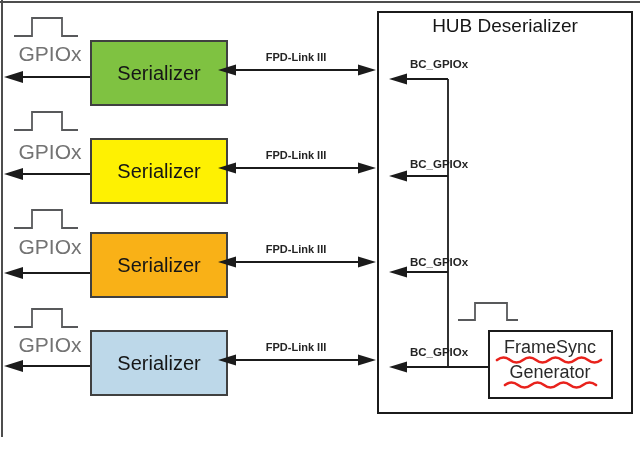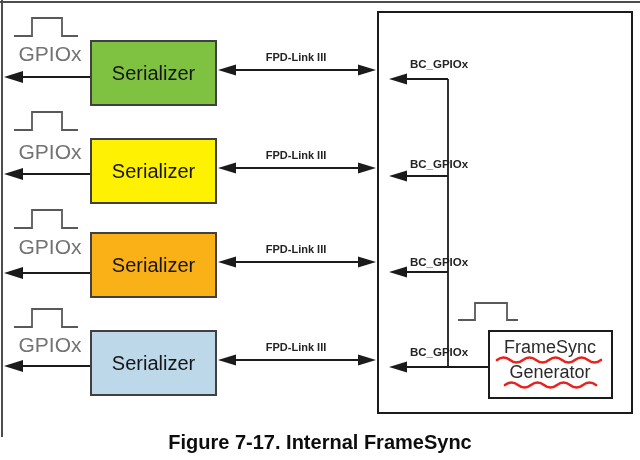--- a/index.html
+++ b/index.html
@@ -6,21 +6,21 @@
   .stage{
     position:relative;width:640px;height:460px;background:#ffffff;overflow:hidden;
     font-family:"Liberation Sans", sans-serif;color:#1f1f1f;
   }
   .lines{position:absolute;left:0;top:0;z-index:3;pointer-events:none;}
   .abs{position:absolute;}
   .center{transform:translate(-50%,-50%);}
   .vcenter{transform:translateY(-50%);padding-left:28px;}
   .gpio-label{font-size:21px;color:#737373;white-space:nowrap;z-index:2;}
   .ser-box{
-    width:127px;height:66px;border:2px solid #404040;box-sizing:border-box;
+    width:138px;height:66px;border:2px solid #404040;box-sizing:border-box;
     display:flex;align-items:center;justify-content:center;z-index:1;
   }
   .ser-label{font-size:20px;color:#161616;}
   .fpd-label{font-size:11px;font-weight:bold;color:#242424;white-space:nowrap;z-index:2;text-align:center;}
   .hub-box{
     left:377px;top:11px;width:256px;height:403px;border:2px solid #1b1b1b;
     box-sizing:border-box;background:transparent;z-index:1;
   }
   .hub-title{font-size:19px;color:#161616;white-space:nowrap;z-index:2;}
   .bc-label{font-size:11.5px;font-weight:bold;color:#242424;white-space:nowrap;z-index:2;}
@@ -116,25 +116,25 @@
   <div class="abs ser-box" style="left: 90px; top: 330px; background-color: rgb(189, 216, 233);">
     <span class="ser-label">Serializer</span>
   </div>
 
   <div class="abs center fpd-label" style="left:296px;top:57px">FPD-Link III</div>
   <div class="abs center fpd-label" style="left:296px;top:155px">FPD-Link III</div>
   <div class="abs center fpd-label" style="left:296px;top:249px">FPD-Link III</div>
   <div class="abs center fpd-label" style="left:296px;top:347px">FPD-Link III</div>
 
   <div class="abs hub-box"></div>
+  <div class="abs center hub-title" style="left:505px;top:26px">HUB Deserializer</div>
 
   <div class="abs vcenter bc-label" style="left:382px;top:64px">BC_GPIOx</div>
   <div class="abs vcenter bc-label" style="left:382px;top:164px">BC_GPIOx</div>
   <div class="abs vcenter bc-label" style="left:382px;top:262px">BC_GPIOx</div>
   <div class="abs vcenter bc-label" style="left:382px;top:352px">BC_GPIOx</div>
 
   <div class="abs gen-box"></div>
   <div class="abs center gen-line" style="left:550px;top:372px">Generator</div>
   <div class="abs center gen-line" style="left:550px;top:347px">FrameSync</div>
 
-  <div class="abs caption">Figure 7-17. Internal FrameSync</div>
 
 </div>
 
 </body></html>

